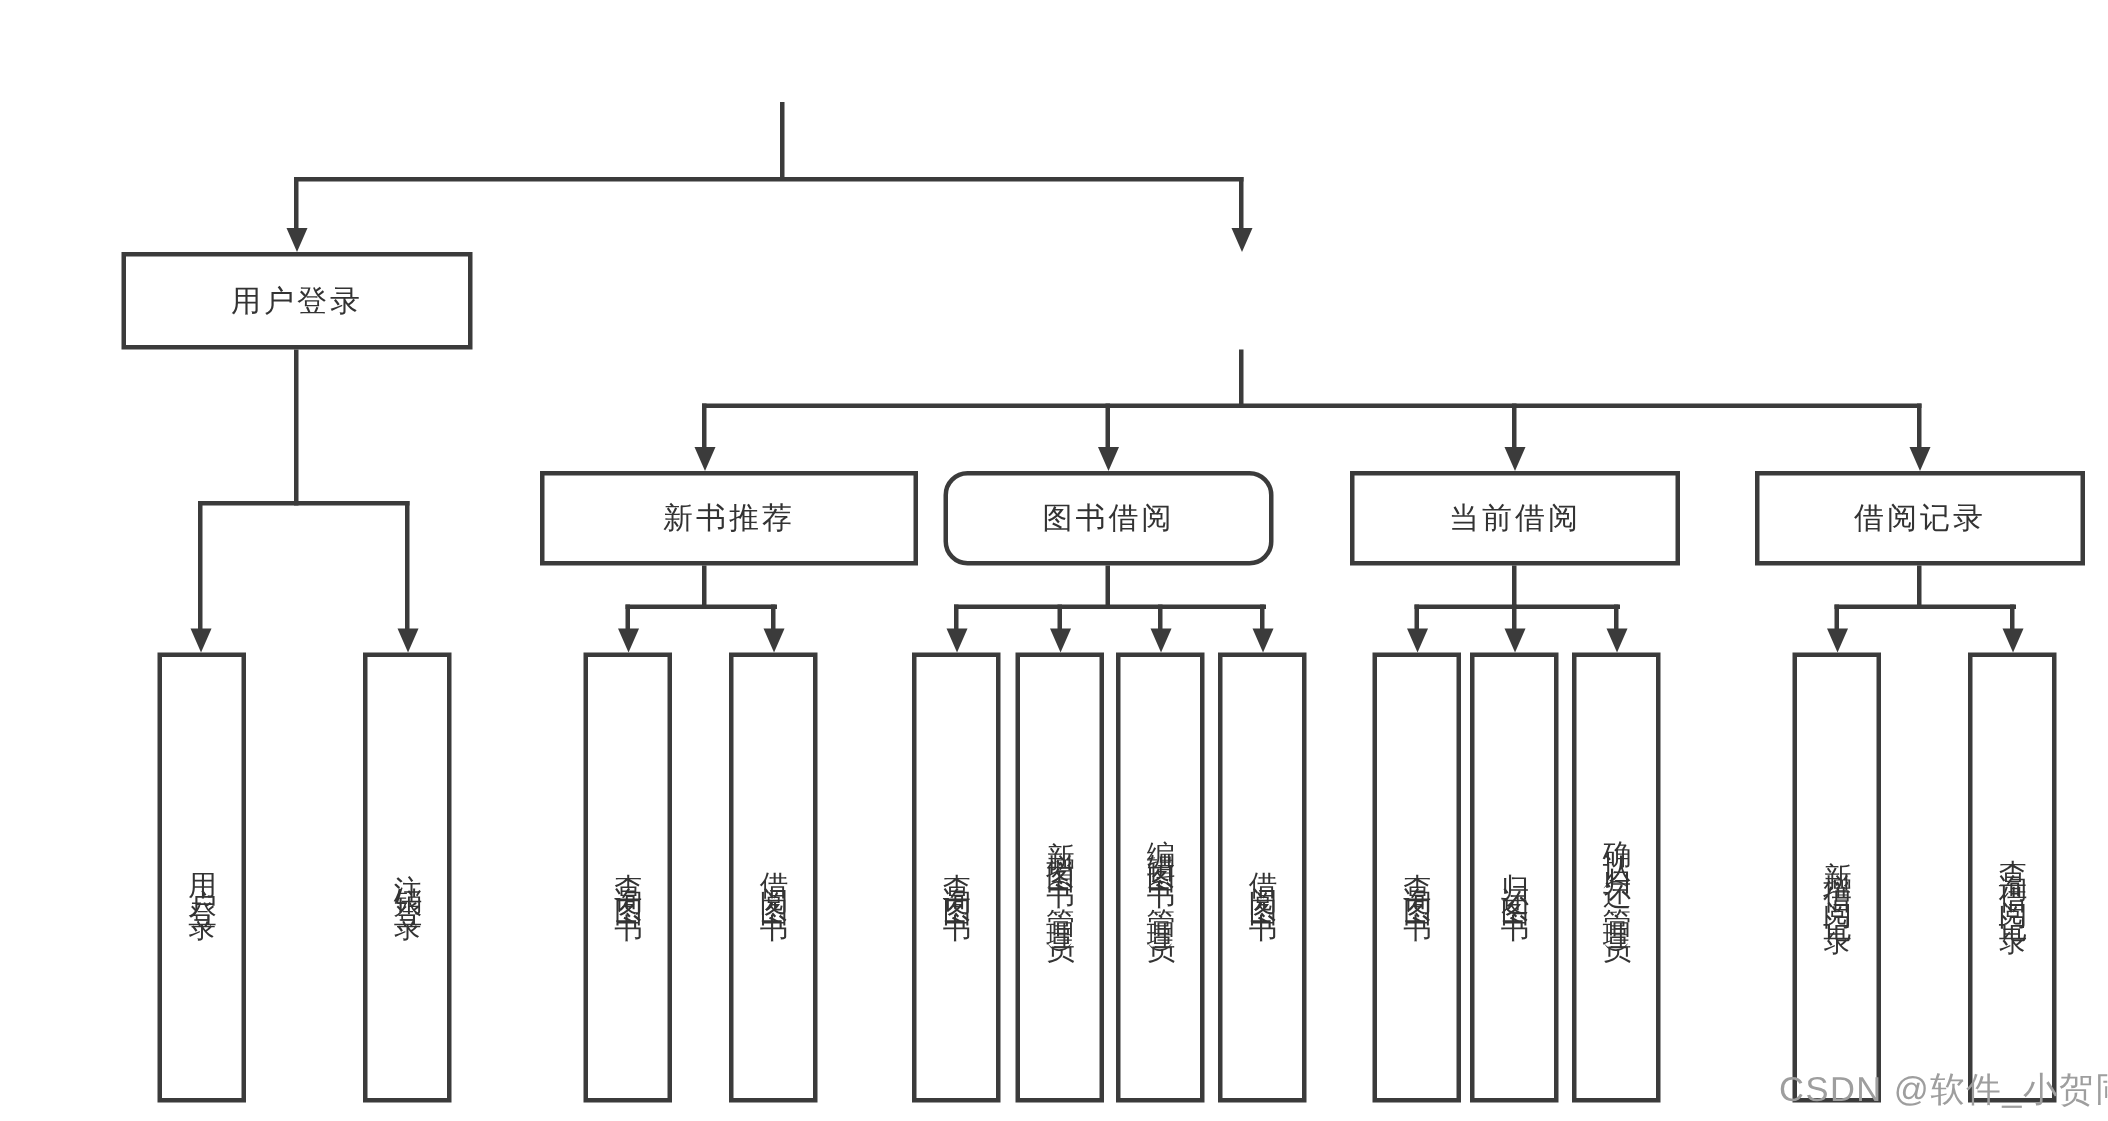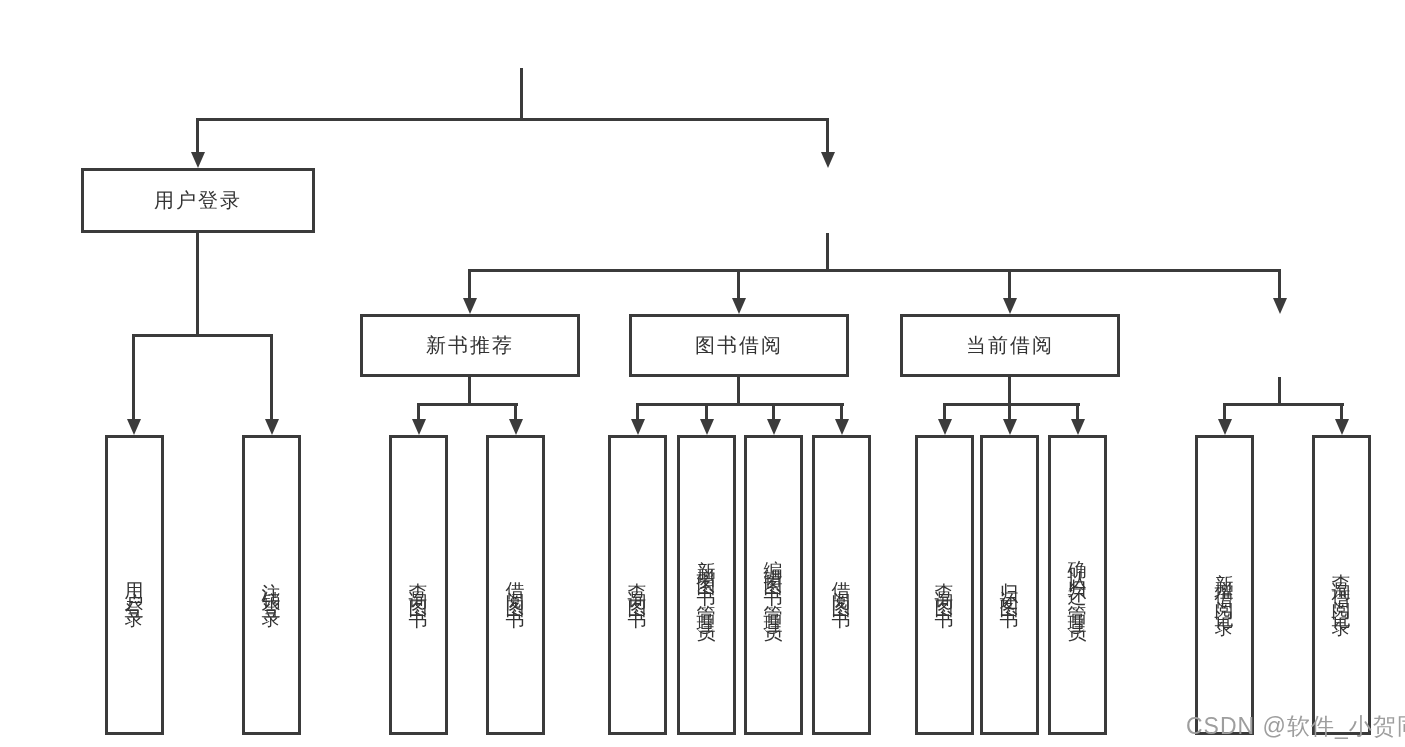--- a/index.html
+++ b/index.html
@@ -49,23 +49,24 @@
   }
 </style>
 </head>
 <body>
 
 <div id="canvas">
 
 
   <div class="hnode" style="left:81px;top:168px;width:234px;height:65px;">用户登录</div>
 
-  <div class="hnode" style="left:360px;top:314px;width:220px;height:63px;">新书推荐</div>
-  <div class="hnode" style="left:629px;top:314px;width:220px;height:63px;">图书借阅</div>
+  <div class="hnode" style="left:360px;top:314px;width:252px;height:63px;">新书推荐</div>
+  <div class="hnode" style="left:629px;top:314px;width:220px;height:63px;border-radius:16px;">图书借阅</div>
   <div class="hnode" style="left:900px;top:314px;width:220px;height:63px;text-align:center;">当前借阅</div>
+  <div class="hnode" style="left:1170px;top:314px;width:220px;height:63px;">借阅记录</div>
 
   <div class="vnode" style="left:105px;top:435px;width:59px;height:300px;">用户登录</div>
   <div class="vnode" style="left:242px;top:435px;width:59px;height:300px;">注销登录</div>
 
   <div class="vnode" style="left:389px;top:435px;width:59px;height:300px;">查询图书</div>
   <div class="vnode" style="left:486px;top:435px;width:59px;height:300px;">借阅图书</div>
 
   <div class="vnode" style="left:608px;top:435px;width:59px;height:300px;">查询图书</div>
   <div class="vnode" style="left:677px;top:435px;width:59px;height:300px;">新增图书（管理员）</div>
   <div class="vnode" style="left:744px;top:435px;width:59px;height:300px;">编辑图书（管理员）</div>

